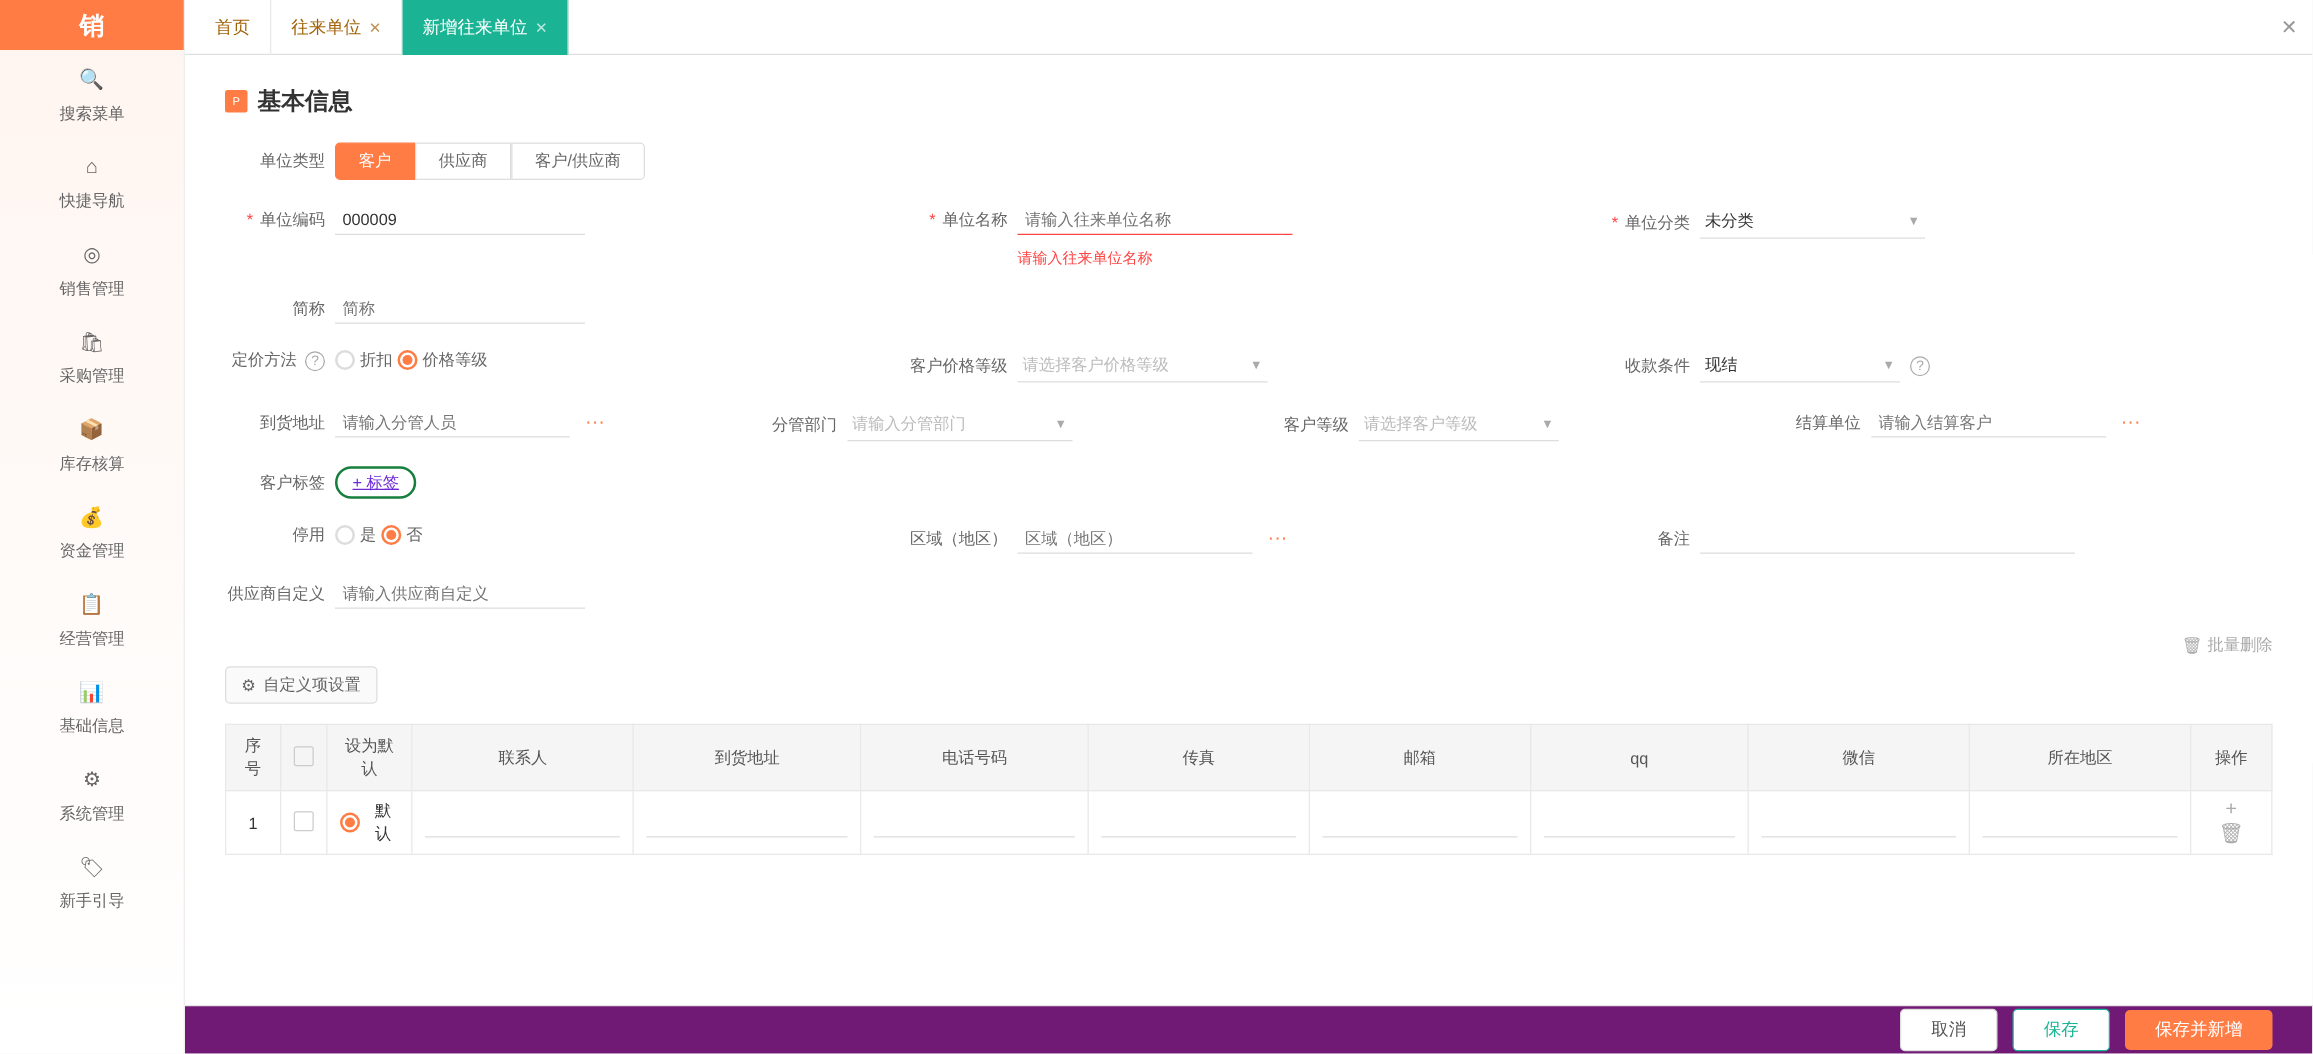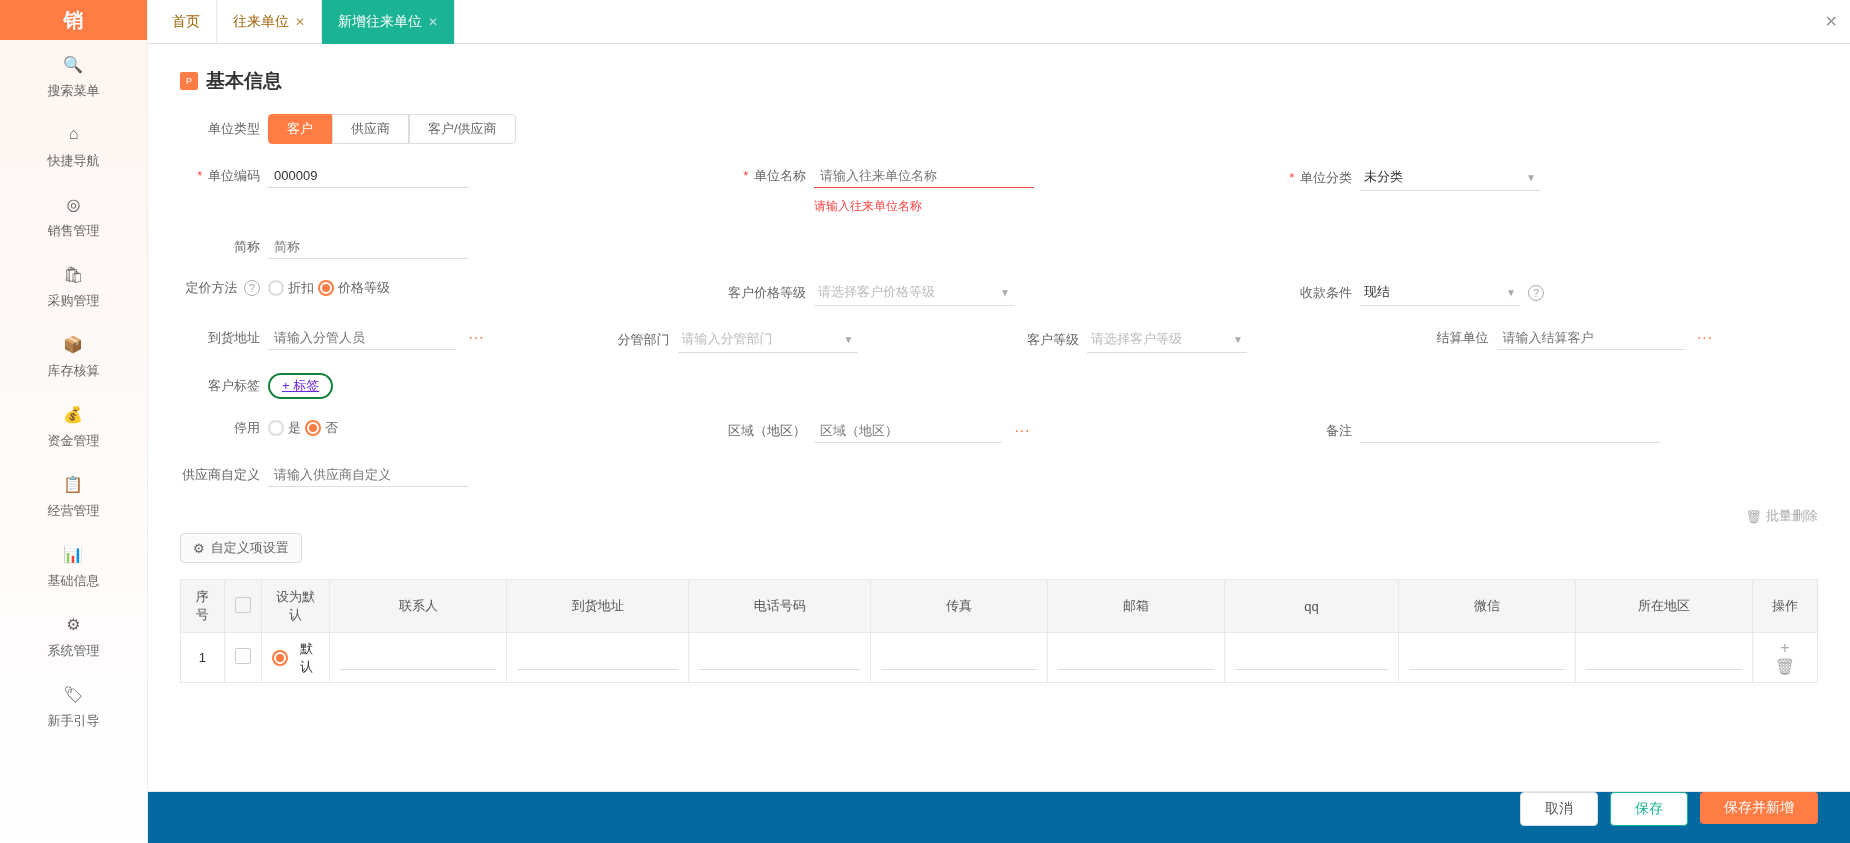--- a/index.html
+++ b/index.html
@@ -260,25 +260,25 @@
       padding: 6px 10px;
       color: #333;
       text-align: center;
     }
     .batch-delete-btn {
       color: #aaa; font-size: 13px; cursor: pointer; display: flex; align-items: center; gap: 4px;
     }
 
     
     .footer {
-      height: 52px;
-      background: #0369a1;
+      height: 39px;
+      background: #701a75;
       border-top: 1px solid #e8e8e8;
       display: flex;
-      align-items: flex-start;
+      align-items: center;
       justify-content: flex-end;
       padding: 0 32px;
       gap: 12px;
       flex-shrink: 0;
     }
     .btn-cancel {
       padding: 7px 24px;
       border: 1px solid #ddd;
       background: #fff;
       color: #555;

